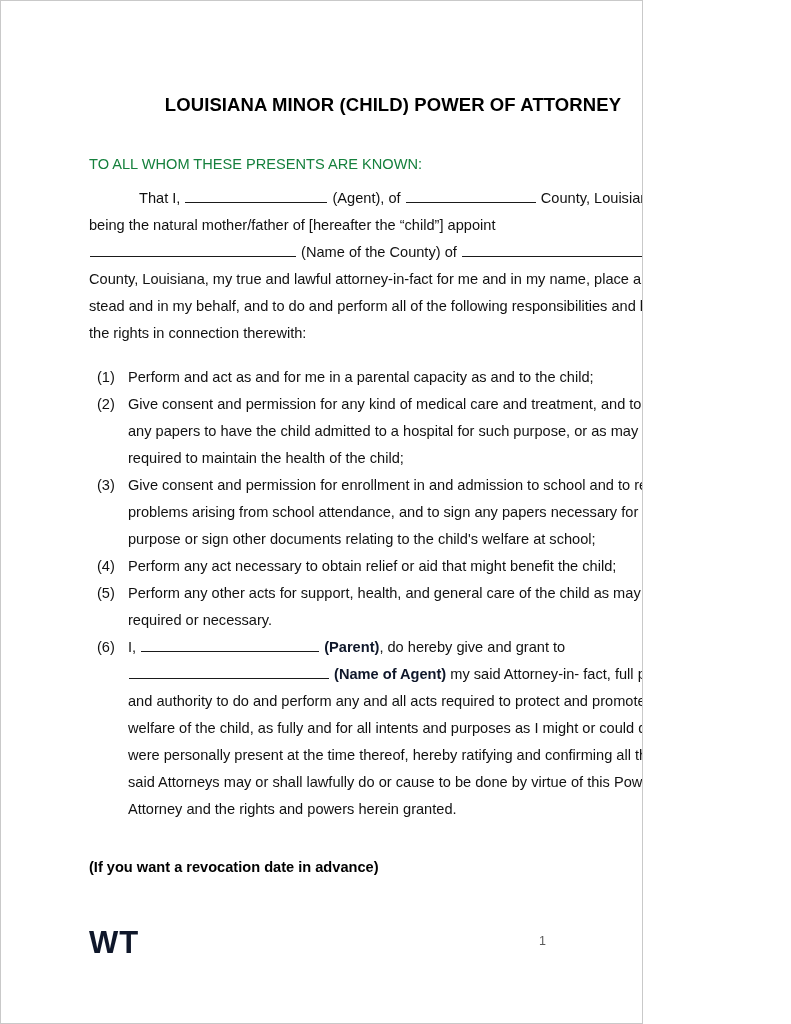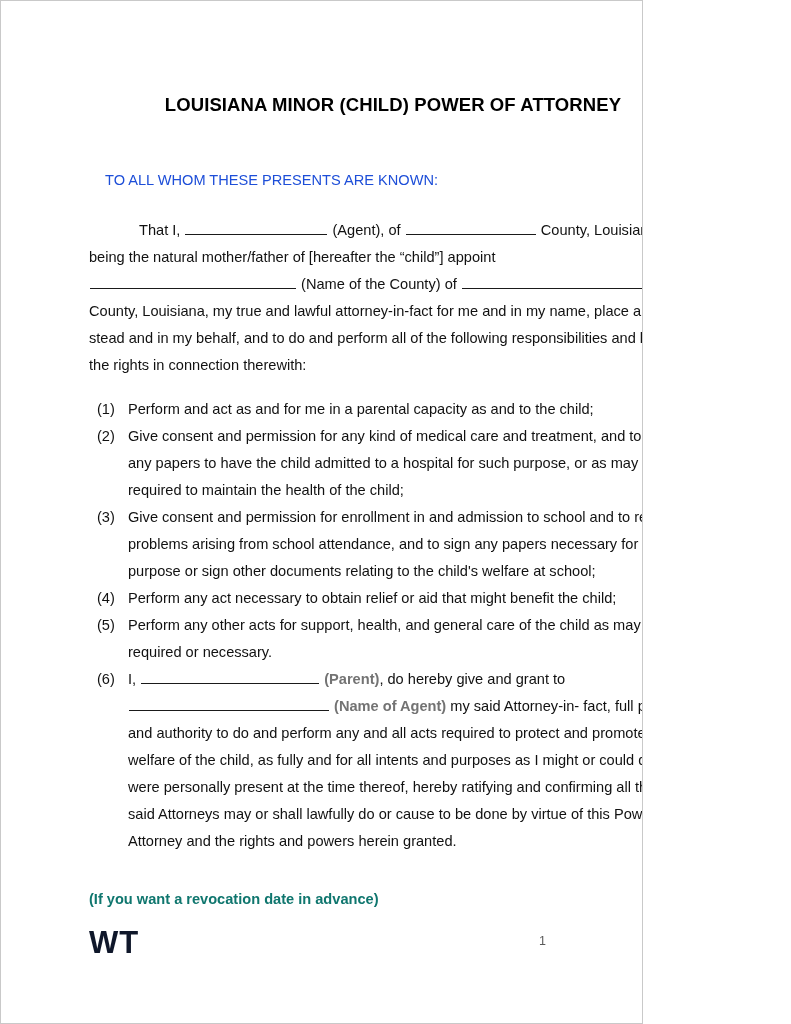--- a/index.html
+++ b/index.html
@@ -34,22 +34,22 @@
     text-align: center;
     letter-spacing: 0.1px;
     margin: 0;
     padding-top: 92px;
     line-height: 1.25;
   }
 
   
   .salutation {
     font-size: 14.6px;
-    color: #1d4ed8;
-    margin: 16px;
+    color: #15803d;
+    margin: 0;
     padding-top: 41px;
     line-height: 1.0;
   }
 
   .intro {
     font-size: 14.6px;
     color: #111111;
     line-height: 27px;
     margin: 0;
     padding-top: 13px;
@@ -96,21 +96,21 @@
     top: 0;
     width: 30px;
     font-size: 14.6px;
     color: #111111;
   }
 
   
   .note {
     font-size: 14.6px;
     font-weight: bold;
-    color: #0f766e;
+    color: #000000;
     margin: 0;
     padding-top: 36px;
     line-height: 1.1;
   }
 
   
   .watermark {
     position: absolute;
     left: 88px;
     top: 926px;
@@ -123,21 +123,21 @@
   }
   .page-number {
     position: absolute;
     right: 96px;
     top: 934px;
     font-size: 12.5px;
     color: #5a5a5a;
     line-height: 1;
   }
 
-  b.inline-bold { font-weight: bold; color: #737373; }
+  b.inline-bold { font-weight: bold; color: #0f172a; }
 </style>
 </head>
 <body>
 
 <div class="page">
 
   <div class="content">
 
     <h1 class="doc-title">LOUISIANA MINOR (CHILD) POWER OF ATTORNEY</h1>
 

